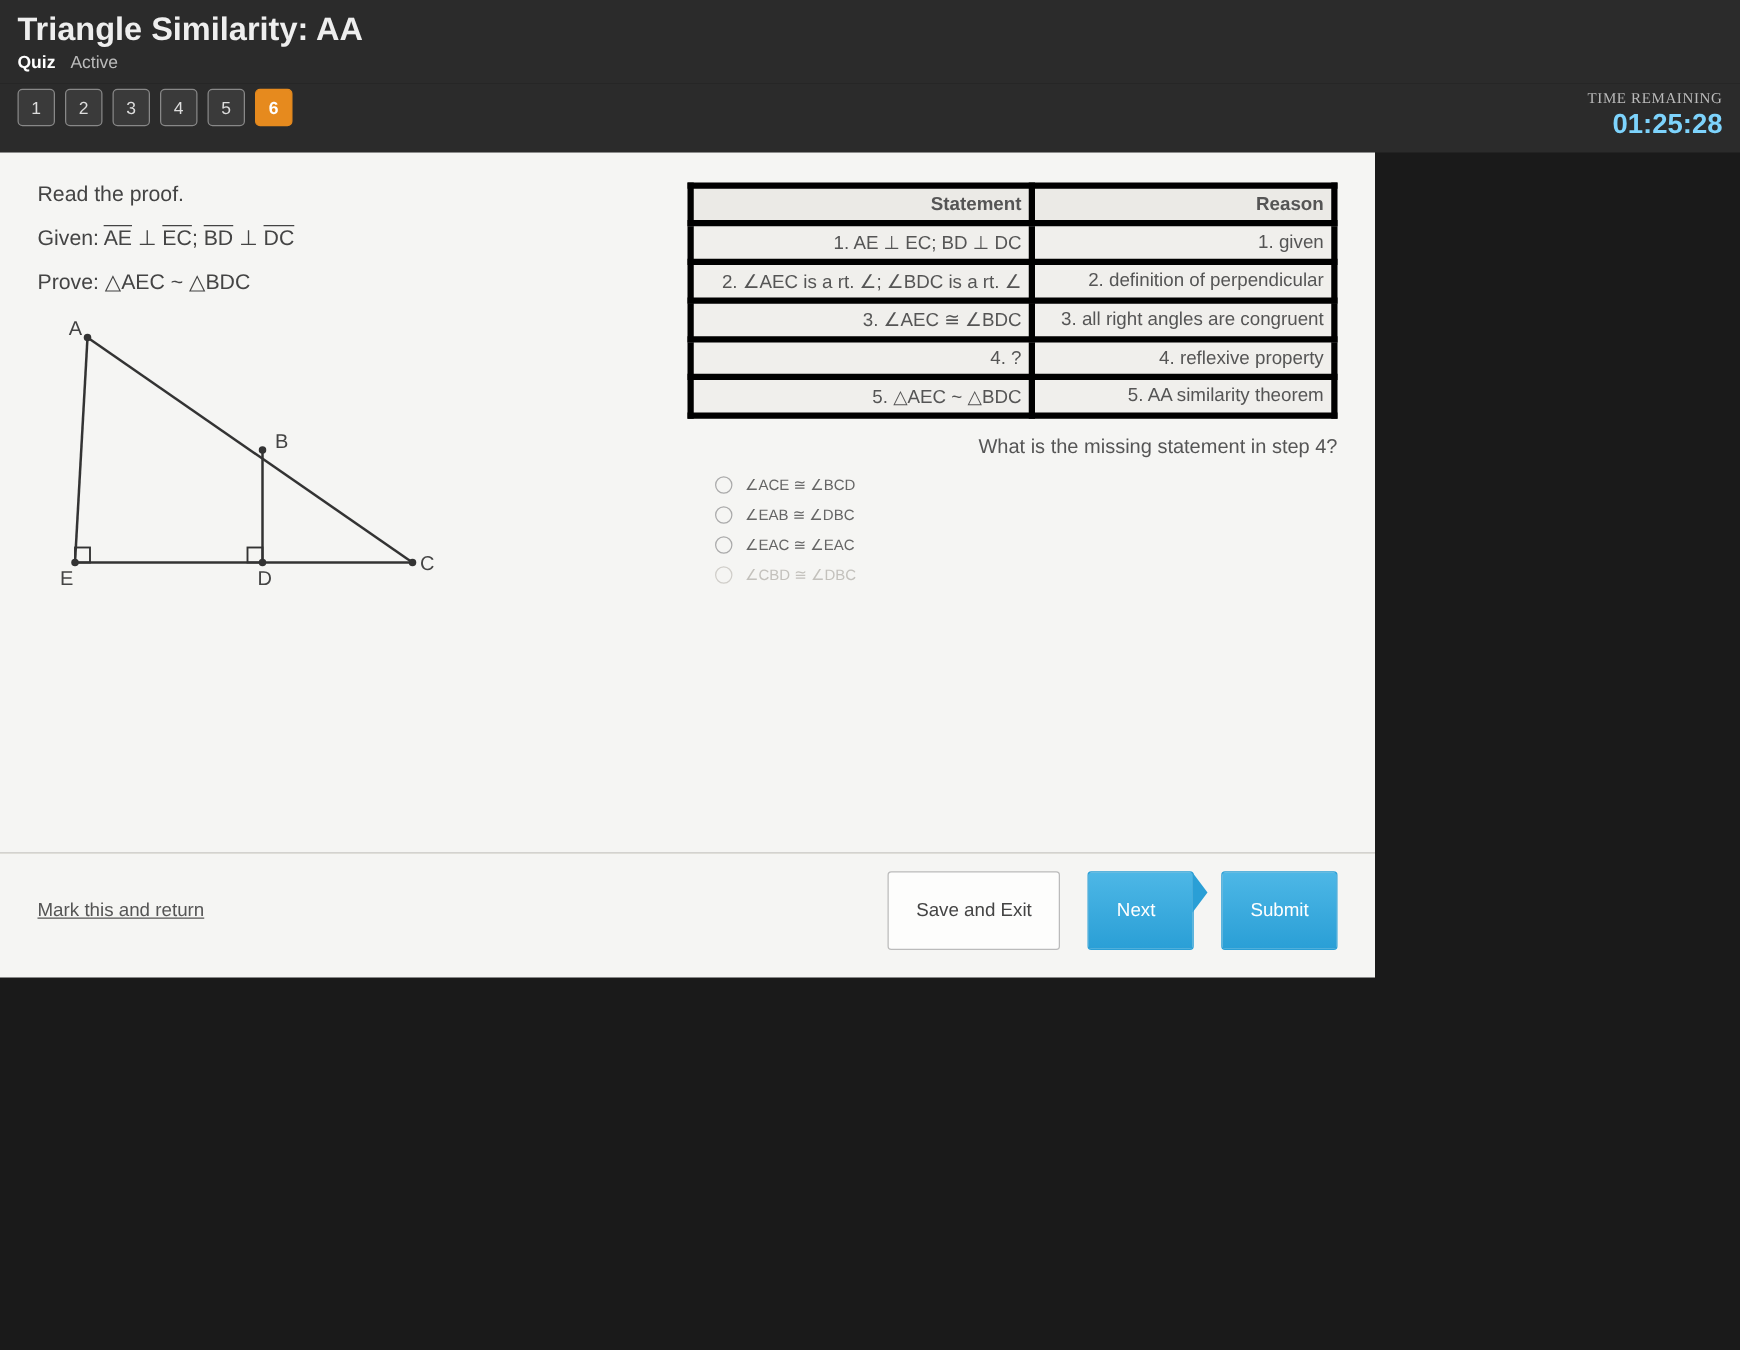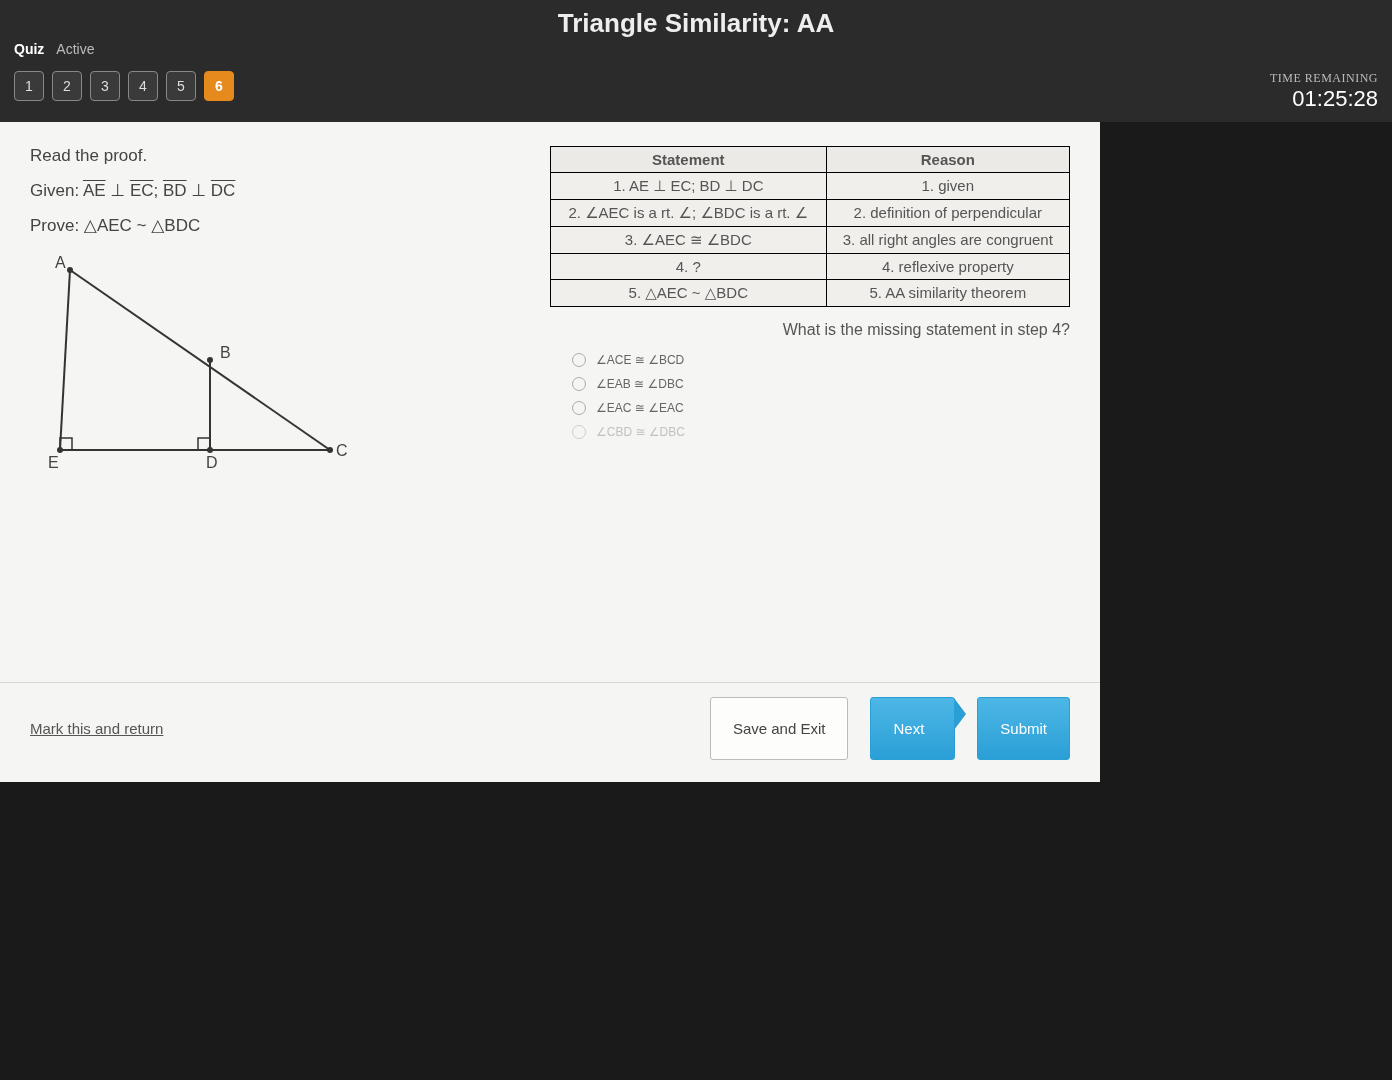--- a/index.html
+++ b/index.html
@@ -14,21 +14,20 @@
   .header {
     background: #2b2b2b;
     color: #ddd;
     padding: 8px 14px 4px 14px;
   }
   .header .title {
     font-size: 26px;
     font-weight: bold;
     color: #eee;
     margin-bottom: 2px;
-    text-align: center;
   }
   .header .tabs {
     display: flex;
     font-size: 14px;
     padding-bottom: 6px;
   }
   .header .tabs .tab-quiz { font-weight: bold; color: #fff; }
   .header .tabs .tab-active { color: #bbb; margin-left: 12px; }
   .nav-row {
     background: #2b2b2b;
@@ -56,21 +55,21 @@
     background: #e68a1e;
     border-color: #e68a1e;
     color: #fff;
     font-weight: bold;
   }
   .timer {
     color: #ddd;
     text-align: right;
   }
   .timer .label { font-size: 12px; color: #bbb; letter-spacing: 0.5px; font-family: Liberation Serif, serif; }
-  .timer .value { font-size: 22px; font-weight: 400; color: #ffffff; }
+  .timer .value { font-size: 22px; font-weight: 700; color: #7dd3fc; }
   .content {
     background: #f5f5f3;
     padding: 24px 30px 18px 30px;
     display: flex;
     gap: 40px;
     min-height: 560px;
     width: 1100px;
     position: relative;
   }
   .left-col { flex: 0 0 480px; color: #444; font-size: 17px; }
@@ -80,23 +79,23 @@
     margin-top: 10px;
   }
   .right-col { flex: 1; color: #555; font-size: 15px; }
   table.proof {
     border-collapse: collapse;
     width: 100%;
     font-size: 15px;
     color: #555;
   }
   table.proof th, table.proof td {
-    border: 1px solid #000000;
+    border: 5px solid #000000;
     padding: 4px 6px;
-    text-align: center;
+    text-align: right;
     vertical-align: top;
     background: #f0efec;
   }
   table.proof th { font-weight: bold; background: #ebeae6; }
   .question-text {
     margin: 14px 0 14px 0;
     font-size: 16px;
     color: #555;
     text-align: right;
   }

